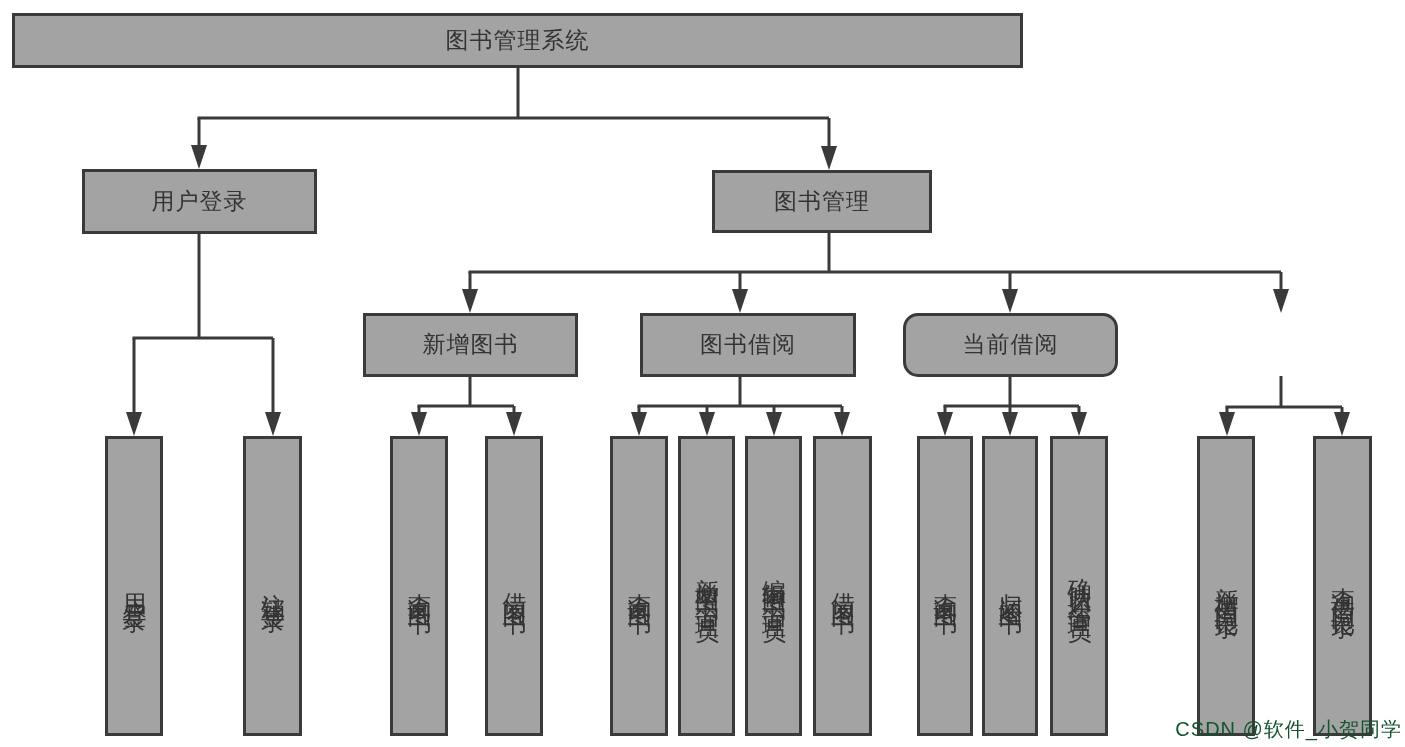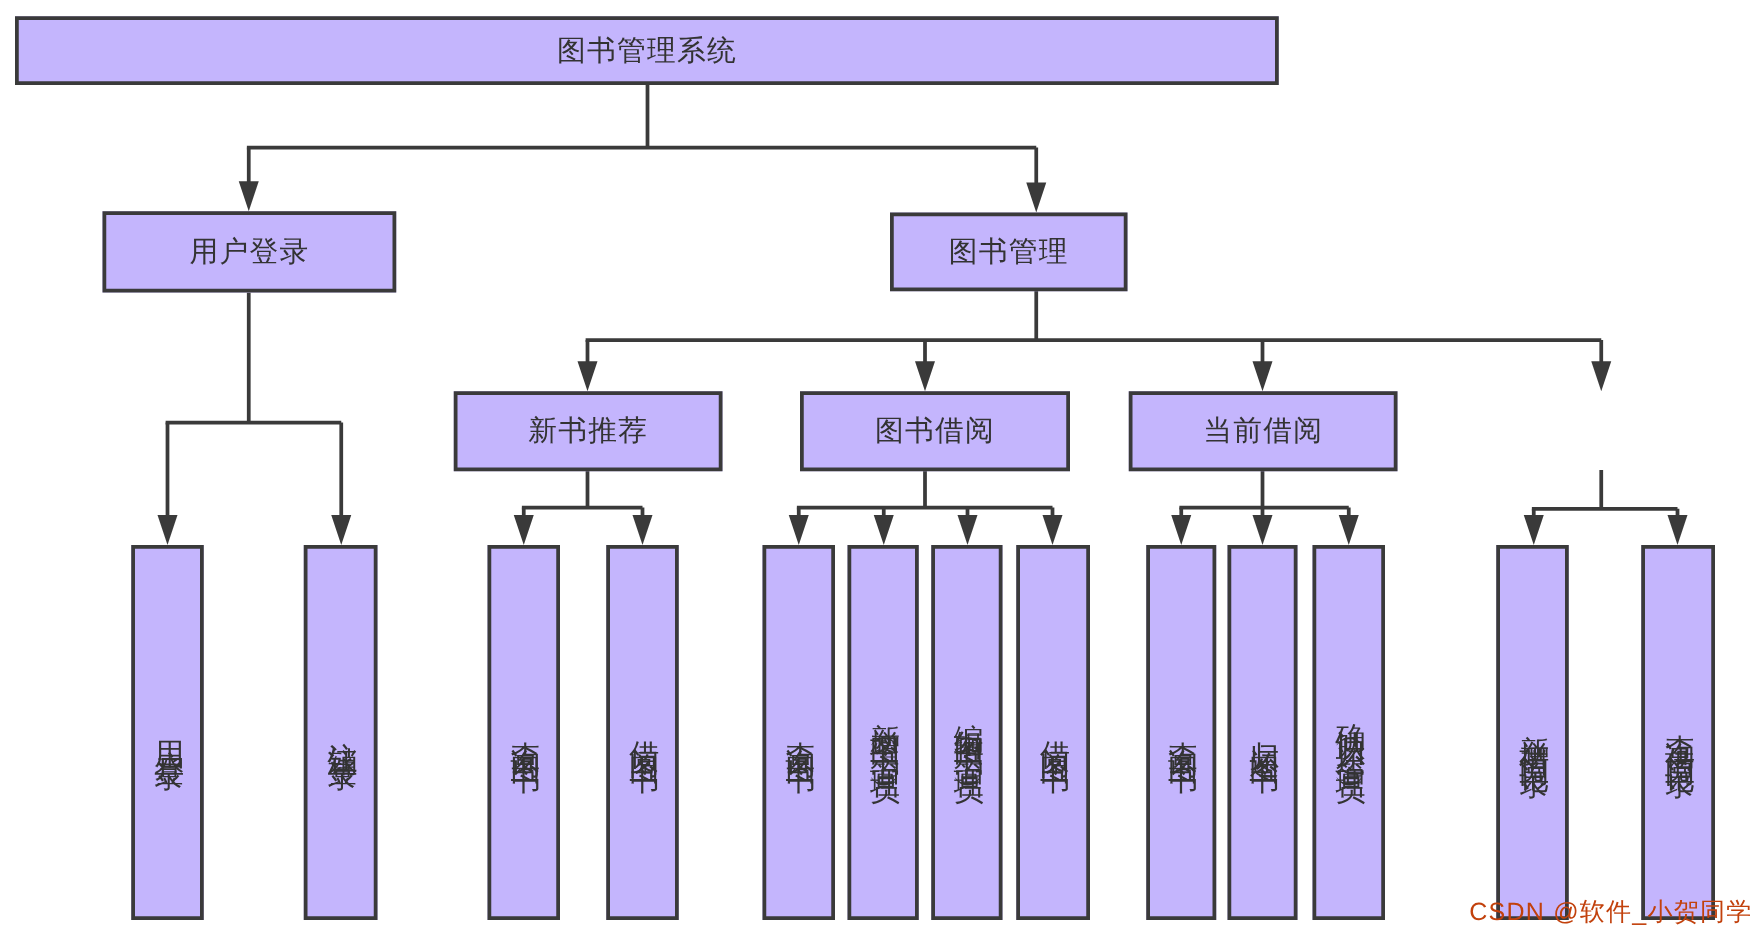--- a/index.html
+++ b/index.html
@@ -17,21 +17,21 @@
   }
   .connectors {
     position: absolute;
     left: 0;
     top: 0;
     pointer-events: none;
   }
   .node {
     position: absolute;
     box-sizing: border-box;
-    background: #c4b5fd;
+    background: #a3a3a3;
     border: 3px solid #3a3a3a;
     color: #333333;
     display: flex;
     align-items: center;
     justify-content: center;
     text-align: center;
     line-height: 1.2;
   }
   .hbox {
     font-size: 23px;
@@ -42,21 +42,21 @@
     writing-mode: vertical-rl;
     font-size: 24px;
     letter-spacing: 6px;
     white-space: nowrap;
   }
   .watermark {
     position: absolute;
     right: 3px;
     bottom: 4px;
     font-size: 20px;
-    color: #c2410c;
+    color: #14532d;
     letter-spacing: 1px;
     z-index: 5;
     white-space: nowrap;
   }
 </style>
 </head>
 <body>
 
 <div class="stage">
 
@@ -125,25 +125,25 @@
       <polygon points="1002,412 1018,412 1010,436"></polygon>
       <polygon points="1071,412 1087,412 1079,436"></polygon>
       <polygon points="1219,412 1235,412 1227,436"></polygon>
       <polygon points="1334,412 1350,412 1342,436"></polygon>
     </g>
   </svg>
 
   <div class="node hbox" style="left:12px; top:13px; width:1011px; height:55px;">图书管理系统</div>
 
   <div class="node hbox" style="left:82px; top:169px; width:235px; height:65px;">用户登录</div>
-  <div class="node hbox" style="left:712px; top:170px; width:190px; height:63px;">图书管理</div>
+  <div class="node hbox" style="left:712px; top:170px; width:220px; height:63px;">图书管理</div>
 
-  <div class="node hbox" style="left:363px; top:313px; width:215px; height:64px;">新书推荐</div>
+  <div class="node hbox" style="left:363px; top:313px; width:215px; height:64px;">新增图书</div>
   <div class="node hbox" style="left:640px; top:313px; width:216px; height:64px;">图书借阅</div>
-  <div class="node hbox" style="left:903px; top:313px; width:215px; height:64px;">当前借阅</div>
+  <div class="node hbox" style="left:903px; top:313px; width:215px; height:64px;border-radius:15px;">当前借阅</div>
 
   <div class="node vbox" style="left:105px; top:436px; width:58px; height:300px;">用户登录</div>
   <div class="node vbox" style="left:243px; top:436px; width:59px; height:300px;">注销登录</div>
 
   <div class="node vbox" style="left:390px; top:436px; width:58px; height:300px;">查询图书</div>
   <div class="node vbox" style="left:485px; top:436px; width:58px; height:300px;">借阅图书</div>
 
   <div class="node vbox" style="left:610px; top:436px; width:58px; height:300px;">查询图书</div>
   <div class="node vbox" style="left:678px; top:436px; width:57px; height:300px;">新增图书（管理员）</div>
   <div class="node vbox" style="left:745px; top:436px; width:57px; height:300px;">编辑图书（管理员）</div>

